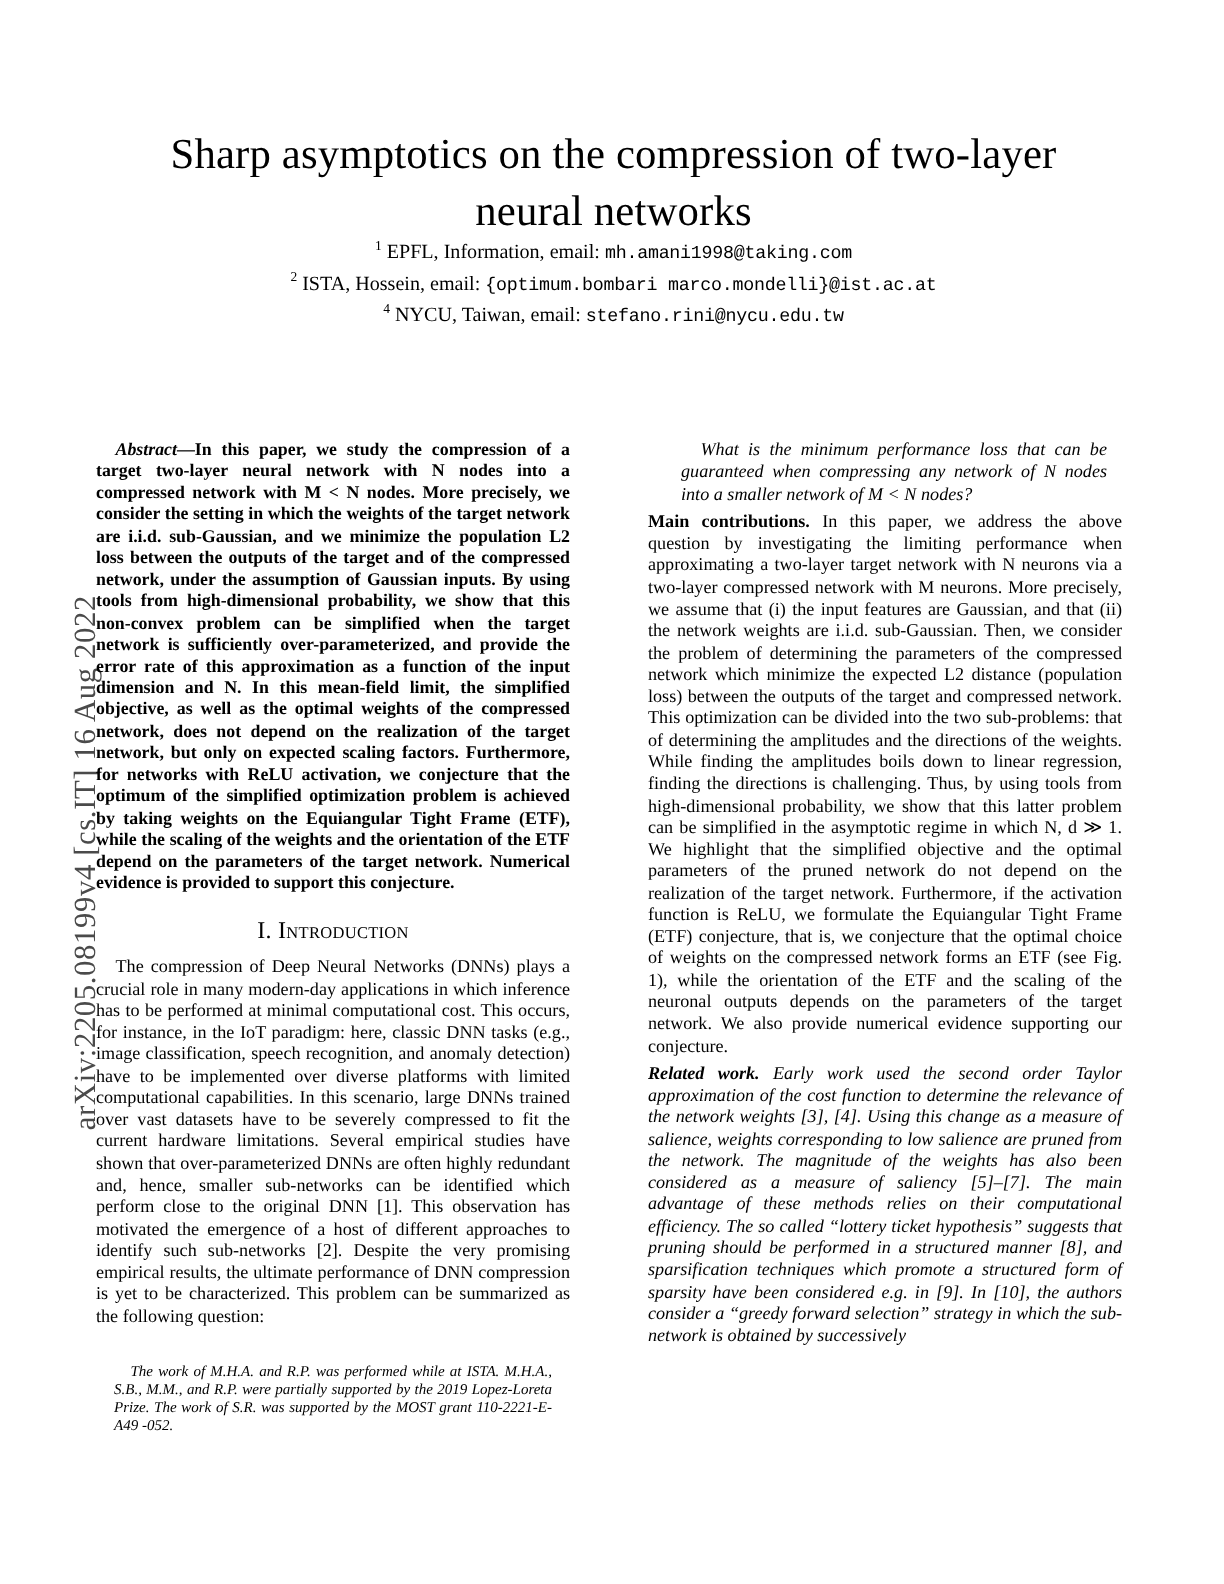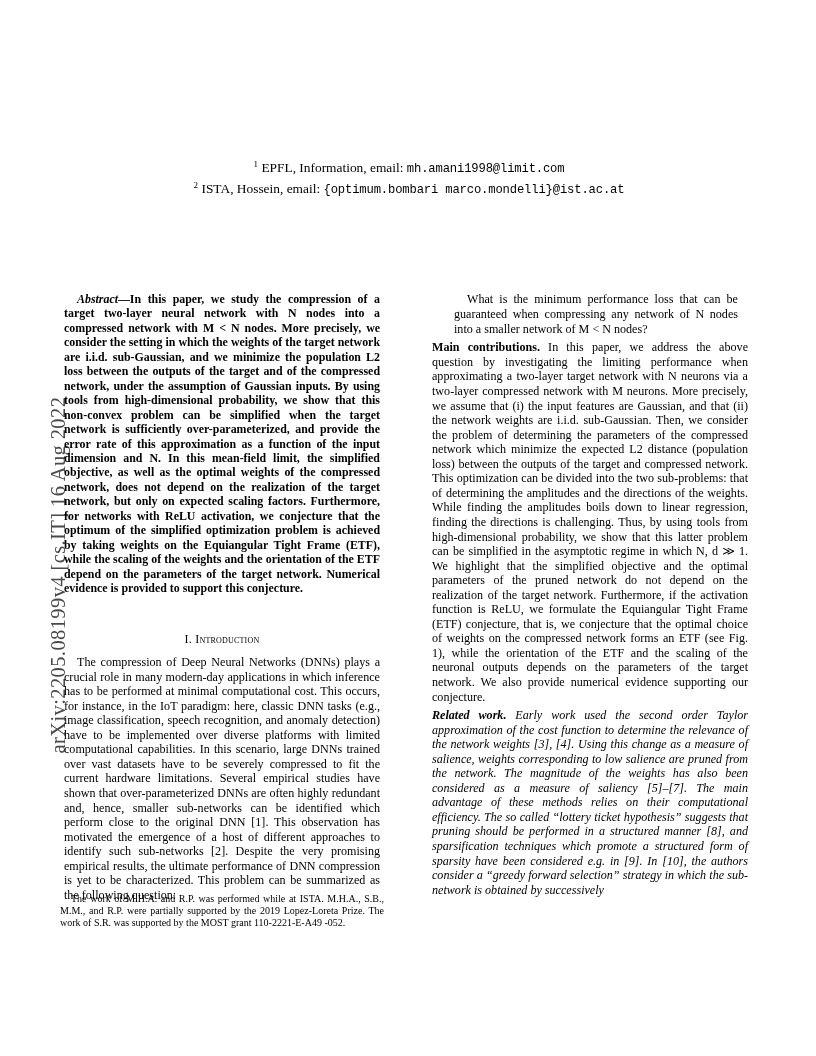--- a/index.html
+++ b/index.html
@@ -93,28 +93,29 @@
     line-height: 14.45px;
     text-indent: 13px;
   }
   .abstract .lead {
     font-style: italic;
     font-weight: bold;
   }
 
   .section-head {
     text-align: center;
-    margin: 36px 0 9px 0;
-    font-size: 12px;
+    margin: 18px 0 9px 0;
+    font-size: 16px;
     font-variant: small-caps;
     text-indent: 0;
     letter-spacing: 0.2px;
   }
 
   .quote-block {
+    font-style: italic;
     text-align: justify;
     margin: 0 0 12px 0;
     padding-left: 22px;
     padding-right: 10px;
     text-indent: 13px;
     font-size: 12.1px;
     line-height: 14.8px;
   }
 
   .para-gap { margin-top: 8.5px; font-style: italic; }
@@ -125,40 +126,43 @@
   .footnotes {
     position: absolute;
     left: 60px;
     top: 893px;
     width: 324px;
     font-size: 10.0px;
     line-height: 12.1px;
     text-align: justify;
   }
   .footnotes p {
-    margin: 0;
+    margin: 16px;
     text-indent: 11px;
+    font-style: italic;
   }
   .footnotes .fn-gap { margin-top: 2px; }
 </style>
 </head>
 <body>
 
 <div class="page">
 
   <div class="arxiv-stamp">arXiv:2205.08199v4  [cs.IT]  16 Aug 2022</div>
 
+  <h1 class="title">Sharp asymptotics on the compression of two-layer neural networks</h1>
 
   <div class="authors">
 
-    <span class="line"><sup>1</sup> <span>EPFL, Information, email:</span> <span class="mono">mh.amani1998@limit.com</span></span>
+    <span class="line"><sup>1</sup> <span>EPFL, Information, email:</span> <span class="mono">mh.amani1998@taking.com</span></span>
 
     <span class="line"><sup>2</sup> <span>ISTA, Hossein, email:</span> <span class="mono">{optimum.bombari marco.mondelli}@ist.ac.at</span></span>
 
 
+    <span class="line"><sup>4</sup> <span>NYCU, Taiwan, email:</span> <span class="mono">stefano.rini@nycu.edu.tw</span></span>
   </div>
 
   <div class="col col-left">
 
     <p class="abstract"><span class="lead">Abstract</span><span>—</span><span>In this paper, we study the compression of a target two-layer neural network with N nodes into a compressed network with M &lt; N nodes. More precisely, we consider the setting in which the weights of the target network are i.i.d. sub-Gaussian, and we minimize the population L2 loss between the outputs of the target and of the compressed network, under the assumption of Gaussian inputs. By using tools from high-dimensional probability, we show that this non-convex problem can be simplified when the target network is sufficiently over-parameterized, and provide the error rate of this approximation as a function of the input dimension and N. In this mean-field limit, the simplified objective, as well as the optimal weights of the compressed network, does not depend on the realization of the target network, but only on expected scaling factors. Furthermore, for networks with ReLU activation, we conjecture that the optimum of the simplified optimization problem is achieved by taking weights on the Equiangular Tight Frame (ETF), while the scaling of the weights and the orientation of the ETF depend on the parameters of the target network. Numerical evidence is provided to support this conjecture.</span></p>
 
     <div class="section-head">I.  Introduction</div>
 
     <p>The compression of Deep Neural Networks (DNNs) plays a crucial role in many modern-day applications in which inference has to be performed at minimal computational cost. This occurs, for instance, in the IoT paradigm: here, classic DNN tasks (e.g., image classification, speech recognition, and anomaly detection) have to be implemented over diverse platforms with limited computational capabilities. In this scenario, large DNNs trained over vast datasets have to be severely compressed to fit the current hardware limitations. Several empirical studies have shown that over-parameterized DNNs are often highly redundant and, hence, smaller sub-networks can be identified which perform close to the original DNN [1]. This observation has motivated the emergence of a host of different approaches to identify such sub-networks [2]. Despite the very promising empirical results, the ultimate performance of DNN compression is yet to be characterized. This problem can be summarized as the following question:</p>
   </div>

